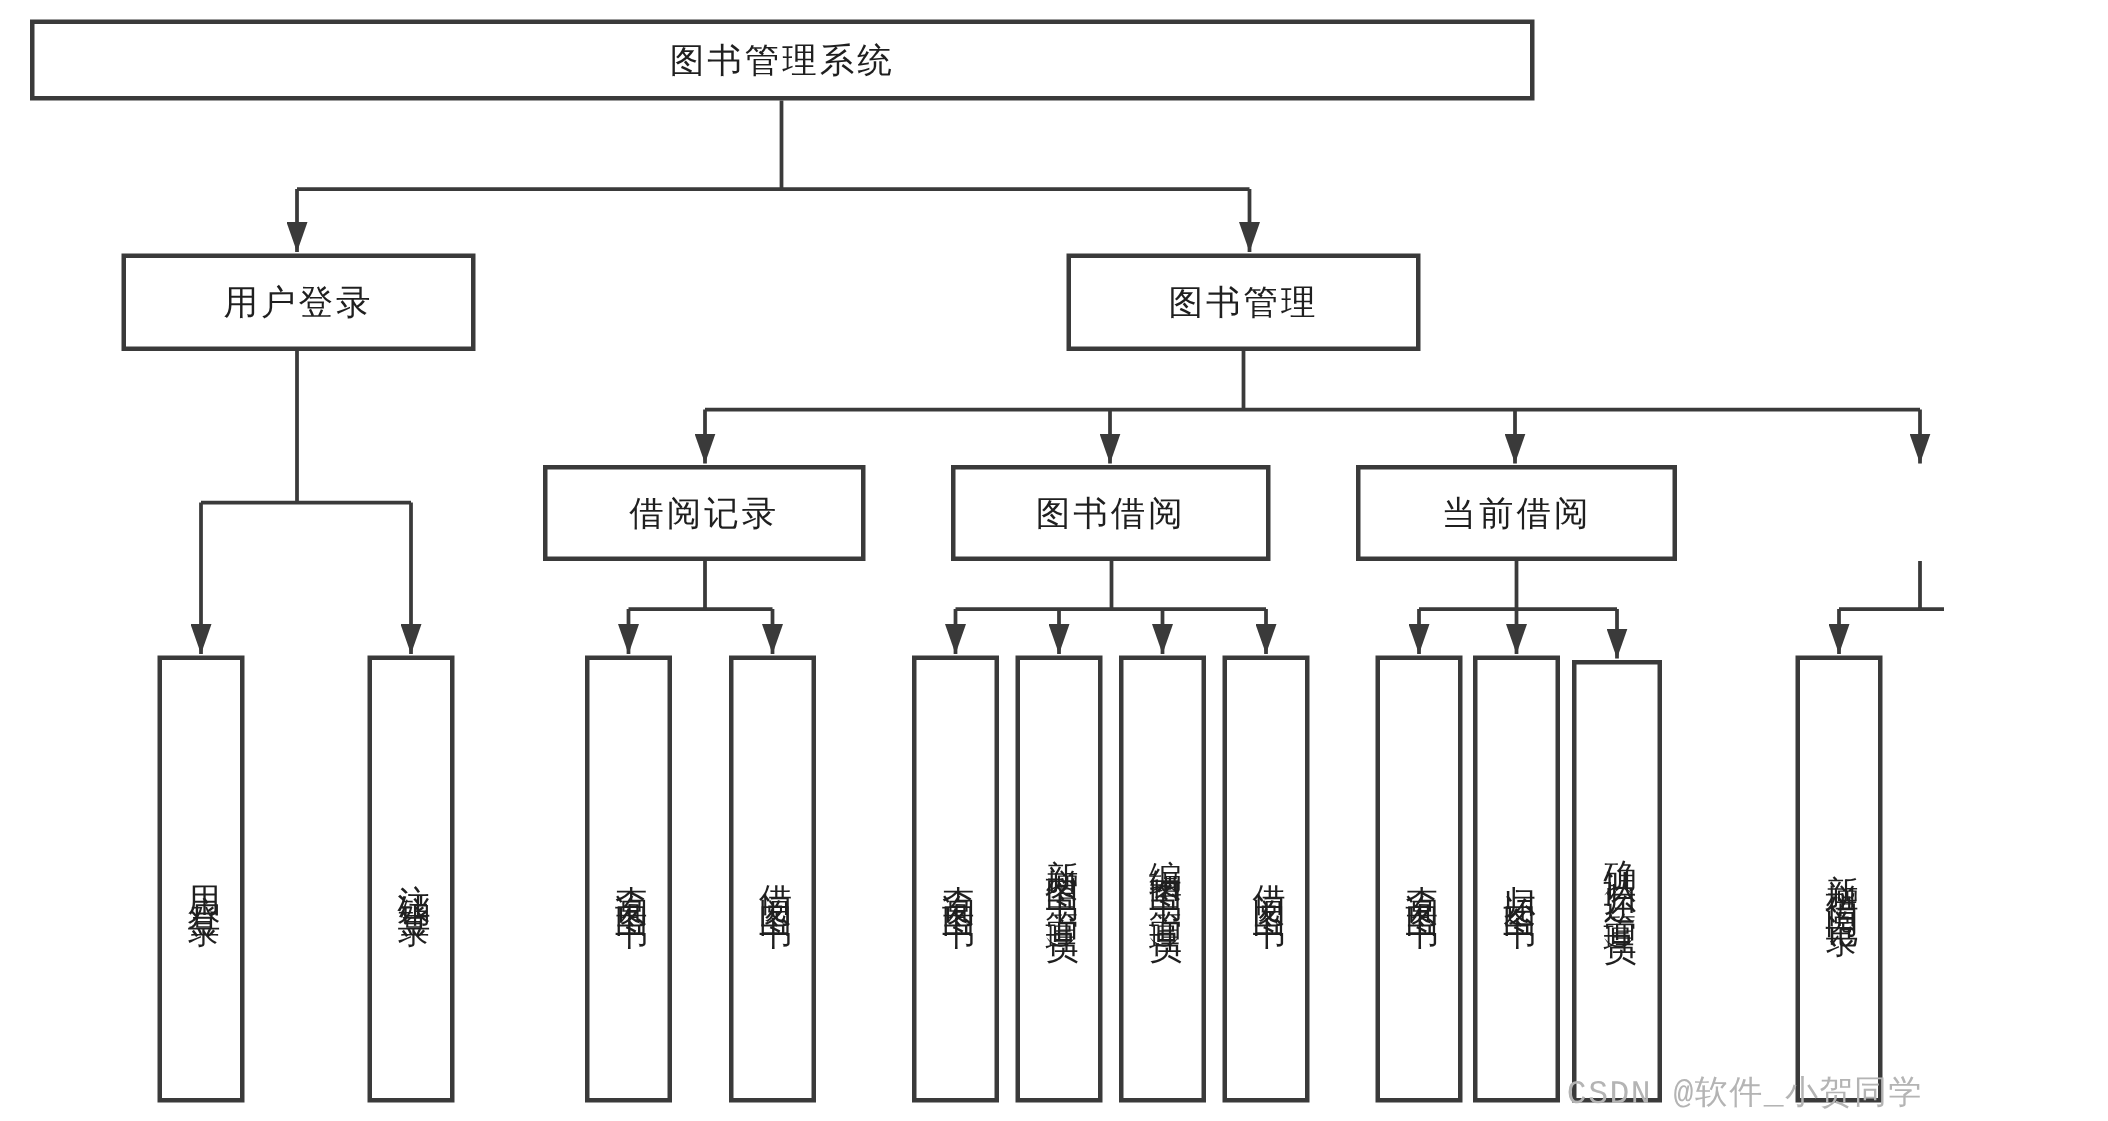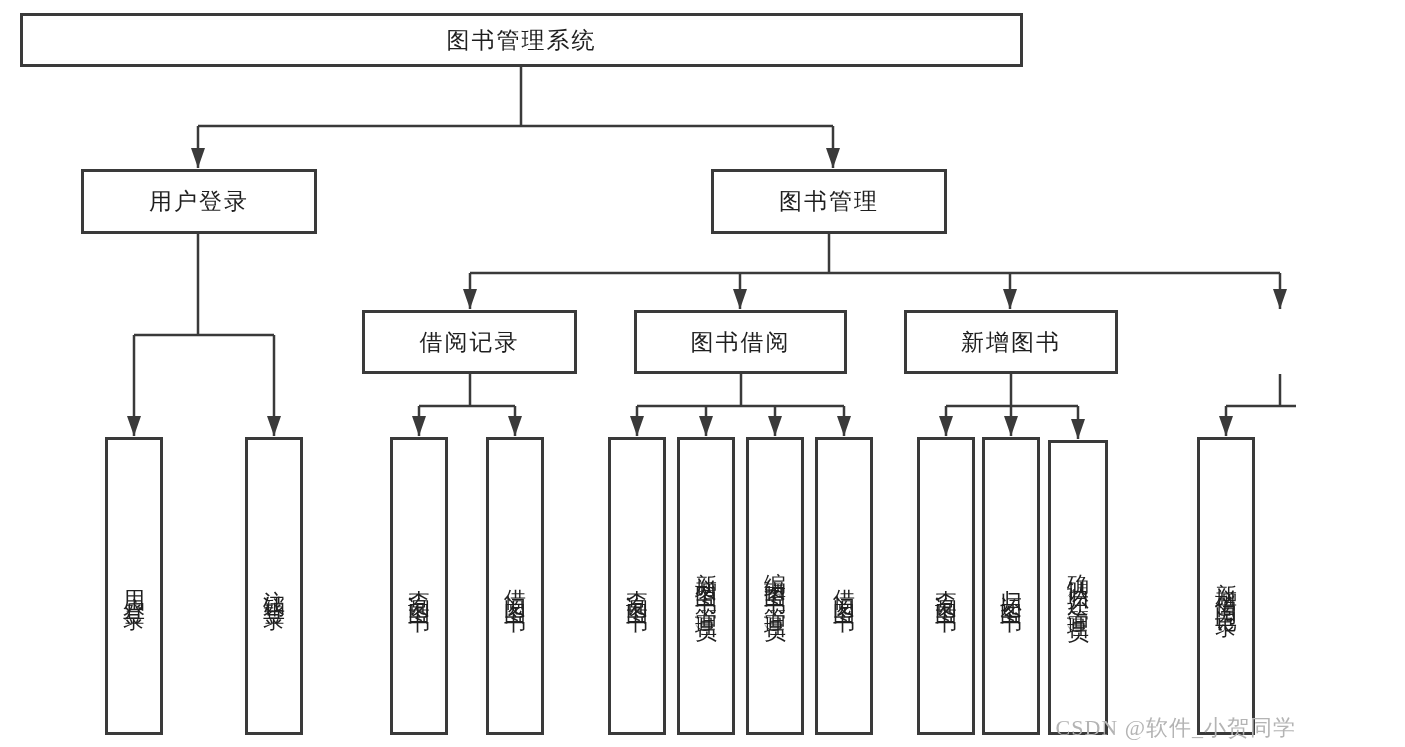--- a/index.html
+++ b/index.html
@@ -1,21 +1,21 @@
 <!DOCTYPE html>
 <html><head>
 <meta charset="utf-8">
 <style>
   html, body { margin: 0; padding: 0; background: #ffffff; }
   .canvas {
     position: relative;
     width: 1296px;
     height: 747px;
     background: #ffffff;
-    font-family: Liberation Serif, serif;
+    font-family: Liberation Mono, monospace;
     overflow: hidden;
   }
   .wires {
     position: absolute;
     left: 0; top: 0;
     width: 1405px; height: 747px;
   }
   .box {
     position: absolute;
     background: #ffffff;
@@ -42,21 +42,21 @@
   .leaf span {
     writing-mode: vertical-rl;
     text-orientation: mixed;
     font-size: 22px;
     letter-spacing: 7px;
     line-height: 1;
     color: #1f1f1f;
   }
   .watermark {
     position: absolute;
-    right: 0;
+    right: 14px;
     bottom: 4px;
     font-size: 22px;
     color: #b4b4b4;
     letter-spacing: 1px;
     white-space: nowrap;
   }
 </style>
 </head>
 <body>
 
@@ -114,21 +114,21 @@
     <span>图书管理</span>
   </div>
 
   <div class="box hbox l3" style="left:362px; width:215px;">
     <span>借阅记录</span>
   </div>
   <div class="box hbox l3" style="left:634px; width:213px;">
     <span>图书借阅</span>
   </div>
   <div class="box hbox l3" style="left:904px; width:214px;">
-    <span>新增图书</span>
+    <span>当前借阅</span>
   </div>
 
   <div class="box leaf" style="left:105px;">
     <span>用户登录</span>
   </div>
   <div class="box leaf" style="left:245px;">
     <span>注销登录</span>
   </div>
 
   <div class="box leaf" style="left:390px;">

